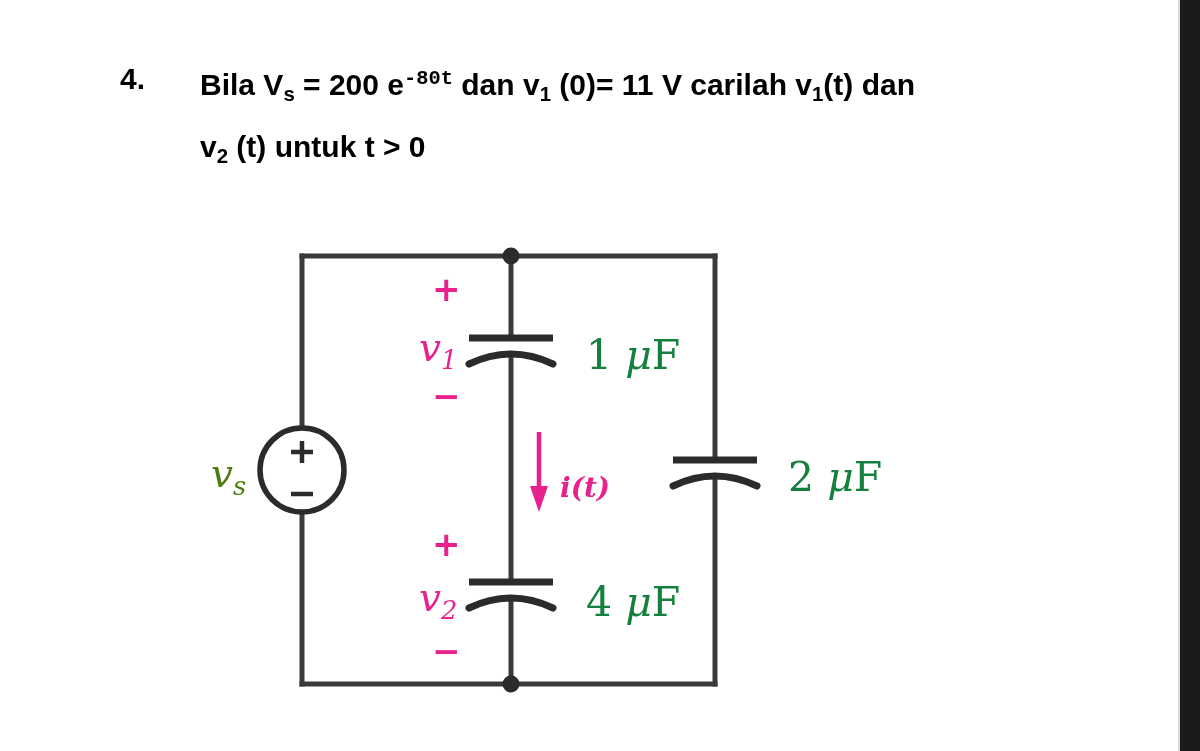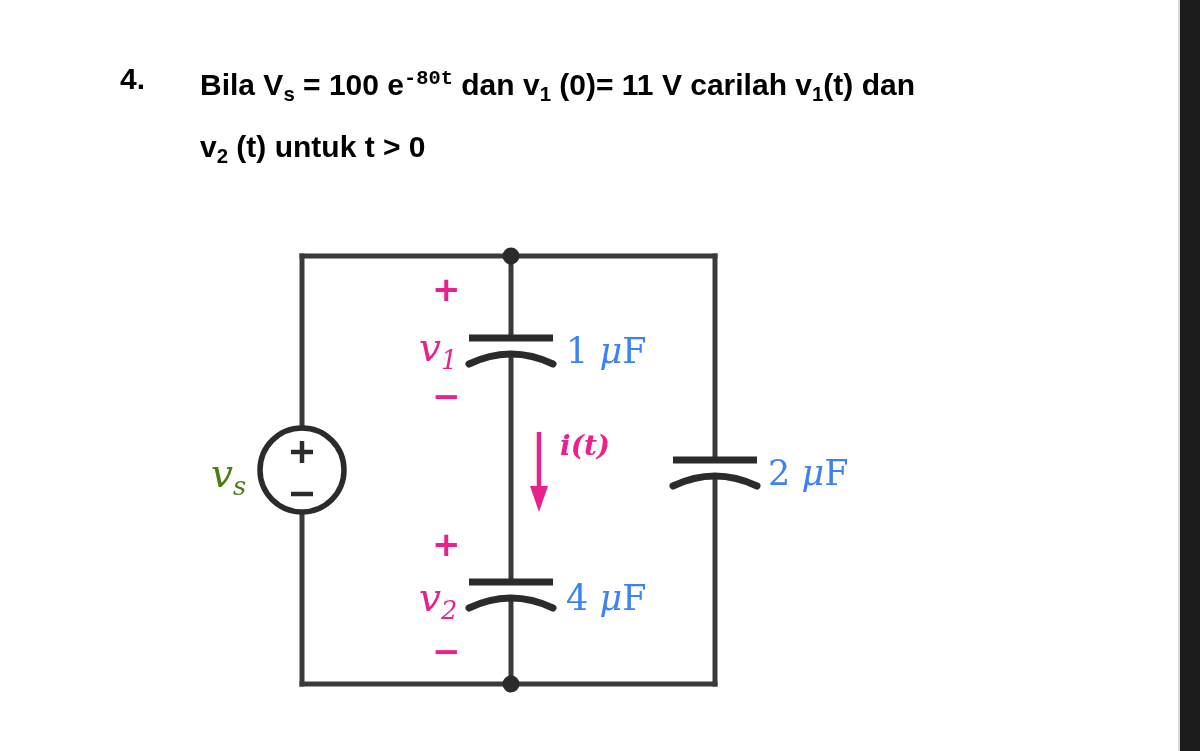--- a/index.html
+++ b/index.html
@@ -79,23 +79,24 @@
     white-space: nowrap;
     font-family: "DejaVu Serif", "Liberation Serif", serif;
   }
   .pink {
     color: #e8218c;
   }
   .dark {
     color: #4d7c0f;
   }
   .val {
-    font-size: 35px;
-    color: #3b82f6;
+    font-size: 41px;
+    color: #15803d;
     font-family: "DejaVu Serif", "Liberation Serif", serif;
+    margin-left: 20px;
   }
   .val .mu {
     font-style: italic;
     font-family: "DejaVu Serif", "Liberation Serif", serif;
   }
   .sign {
     font-family: "DejaVu Sans", sans-serif;
     font-size: 34px;
     font-weight: 700;
     line-height: 1;
@@ -117,21 +118,21 @@
   }
 </style>
 </head>
 <body>
 
 <div id="page">
 
   <div id="question">
     <span class="qnum">4.</span>
     <div class="qbody">
-      <span><span>Bila V</span><span class="sub">s</span><span> = 100 e</span><span class="sup">-80t</span><span> dan v</span><span class="sub">1</span><span> (0)= 11 V carilah v</span><span class="sub">1</span><span>(t) dan</span></span>
+      <span><span>Bila V</span><span class="sub">s</span><span> = 200 e</span><span class="sup">-80t</span><span> dan v</span><span class="sub">1</span><span> (0)= 11 V carilah v</span><span class="sub">1</span><span>(t) dan</span></span>
       <br>
       <span><span>v</span><span class="sub">2</span><span> (t) untuk t &gt; 0</span></span>
     </div>
   </div>
 
   <svg id="circuit" viewBox="0 0 1200 751">
     <g stroke="#3a3a3a" stroke-width="5" fill="none" stroke-linecap="square">
 
       <path d="M302 256 H715"></path>
 
@@ -185,21 +186,21 @@
     </g>
   </svg>
 
   <div class="clabel vlabel dark" style="left:211px; top:454px;"><span>v</span><span class="s">s</span></div>
 
   <div class="clabel sign pink" style="left:432px; top:272px;">+</div>
   <div class="clabel vlabel pink" style="left:419px; top:328px;"><span>v</span><span class="s">1</span></div>
   <div class="clabel sign pink" style="left:432px; top:379px;">−</div>
   <div class="clabel val" style="left:566px; top:331px;"><span>1</span><span>&nbsp;</span><span class="mu">μ</span><span>F</span></div>
 
-  <div class="clabel ilabel pink" style="left:560px; top:432px;"><span>i</span><span>(t)</span></div>
+  <div class="clabel ilabel pink" style="left:560px; top:474px;"><span>i</span><span>(t)</span></div>
 
   <div class="clabel val" style="left:768px; top:453px;"><span>2</span><span>&nbsp;</span><span class="mu">μ</span><span>F</span></div>
 
   <div class="clabel sign pink" style="left:432px; top:527px;">+</div>
   <div class="clabel vlabel pink" style="left:419px; top:578px;"><span>v</span><span class="s">2</span></div>
   <div class="clabel sign pink" style="left:432px; top:634px;">−</div>
   <div class="clabel val" style="left:566px; top:578px;text-align:right;"><span>4</span><span>&nbsp;</span><span class="mu">μ</span><span>F</span></div>
 
   <div id="right-strip-hairline"></div>
   <div id="right-strip"></div>

